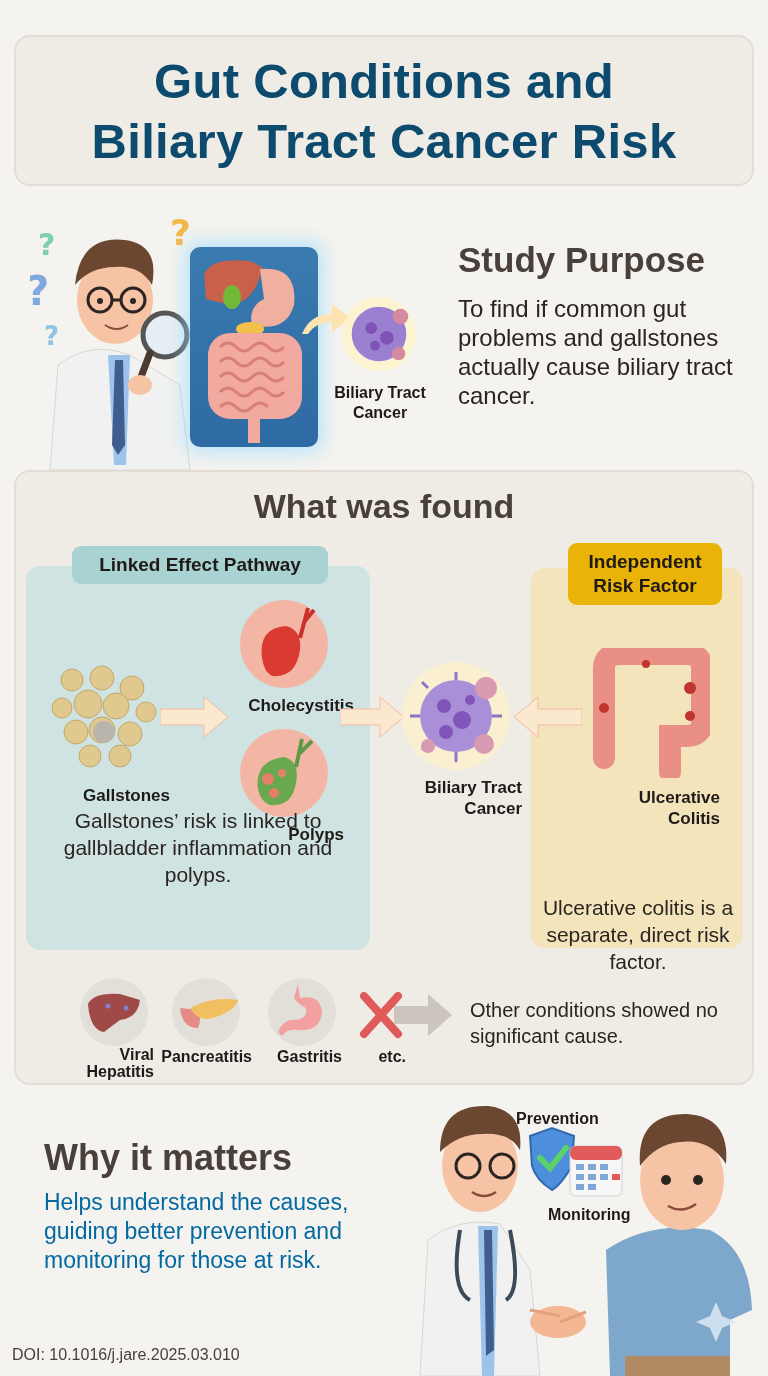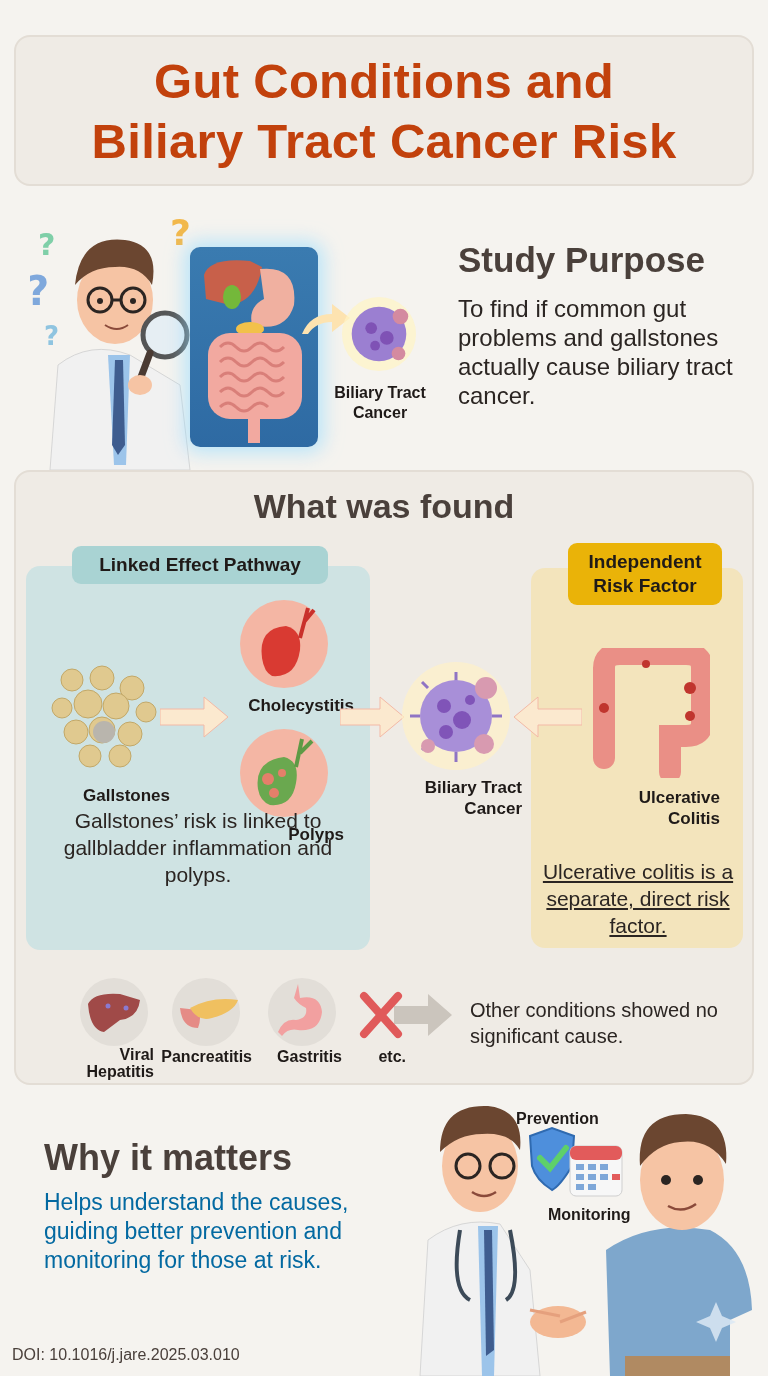--- a/index.html
+++ b/index.html
@@ -13,21 +13,21 @@
   }
   .abs { position: absolute; }
 
   
   .title-card {
     position: absolute; left: 14px; top: 35px; width: 740px; height: 151px;
     background: #efebe5; border: 2px solid #e3ddd5; border-radius: 16px;
     display: flex; flex-direction: column; align-items: center; justify-content: center;
   }
   .title-card h1 {
-    font-size: 49px; font-weight: bold; color: #c2410c; line-height: 60px; text-align: center;
+    font-size: 49px; font-weight: bold; color: #0c4a6e; line-height: 60px; text-align: center;
     letter-spacing: 0.3px;
   }
 
   
   .sp-heading { left: 458px; top: 240px; font-size: 35px; font-weight: bold; color: #4a403b; }
   .sp-text { left: 458px; top: 294px; width: 300px; font-size: 24px; line-height: 29px; color: #2b2522; }
 
   .scientist { left: 30px; top: 215px; width: 190px; height: 255px; }
   .anatomy-panel {
     left: 190px; top: 247px; width: 128px; height: 200px;
@@ -225,21 +225,21 @@
   <path d="M14 110 L14 20 Q14 6 30 6 L96 6 Q112 6 112 20 L112 74 Q112 88 96 88 L80 88 L80 124" fill="none" stroke="#ea8f86" stroke-width="22" stroke-linecap="round"></path>
   <circle cx="56" cy="16" r="4" fill="#c0352e"></circle>
     <circle cx="100" cy="40" r="6" fill="#c0352e"></circle>
   <circle cx="100" cy="68" r="5" fill="#c0352e"></circle>
     <circle cx="14" cy="60" r="5" fill="#c0352e"></circle>
 </svg>
 <div class="abs lbl" style="left:580px;top:787px;width:140px;">
   <div>Ulcerative</div>
   <div>Colitis</div>
 </div>
-<div class="abs body-text" style="left:538px;top:858px;width:200px;text-decoration:underline;">Ulcerative colitis is a separate, direct risk factor.</div>
+<div class="abs body-text" style="left:538px;top:894px;width:200px;">Ulcerative colitis is a separate, direct risk factor.</div>
 
 <div class="abs" style="left:80px;top:978px;width:68px;height:68px;border-radius:50%;background:#e2ded8;">
   <svg width="68" height="68" viewBox="0 0 68 68">
     <path d="M8 26 Q14 14 40 16 L60 22 Q58 40 40 42 L24 54 Q10 52 8 26 Z" fill="#a04a48"></path>
     <circle cx="28" cy="28" r="2.5" fill="#8a7ad0"></circle>
       <circle cx="46" cy="30" r="2.5" fill="#8a7ad0"></circle>
   </svg>
 </div>
 <div class="abs small-lbl" style="left:74px;top:1046px;width:80px;">
   <div>Viral</div>

